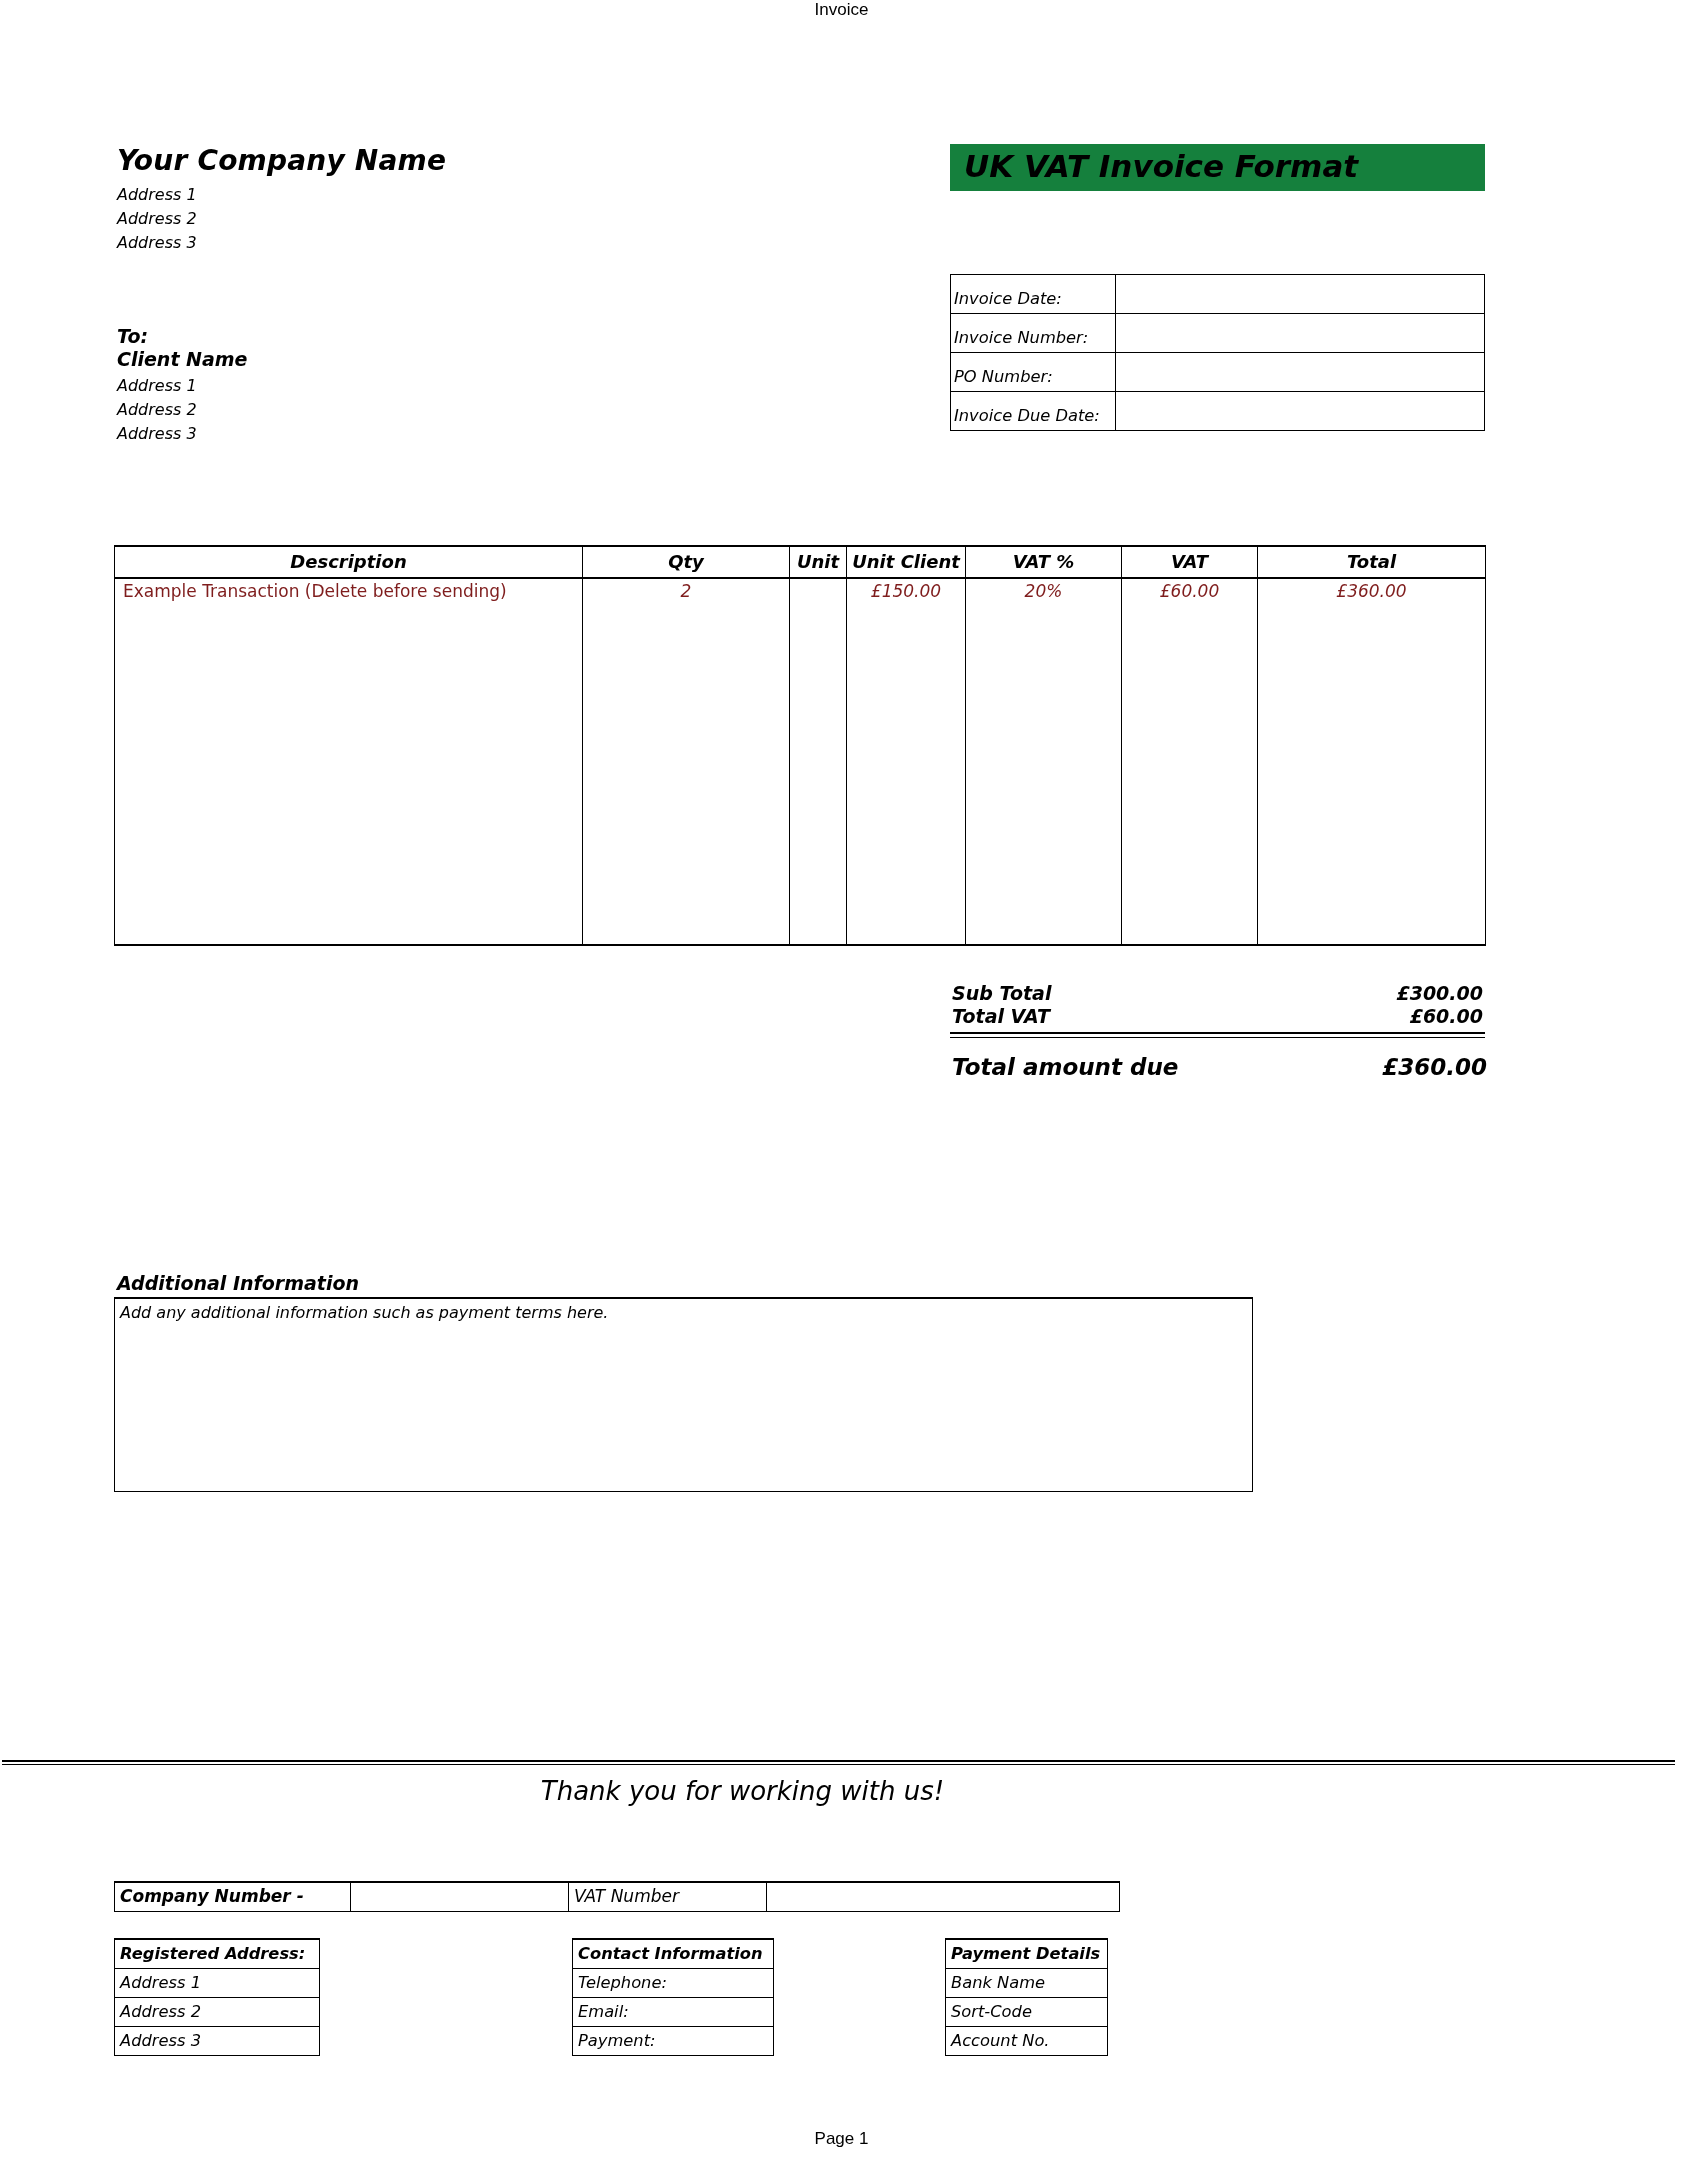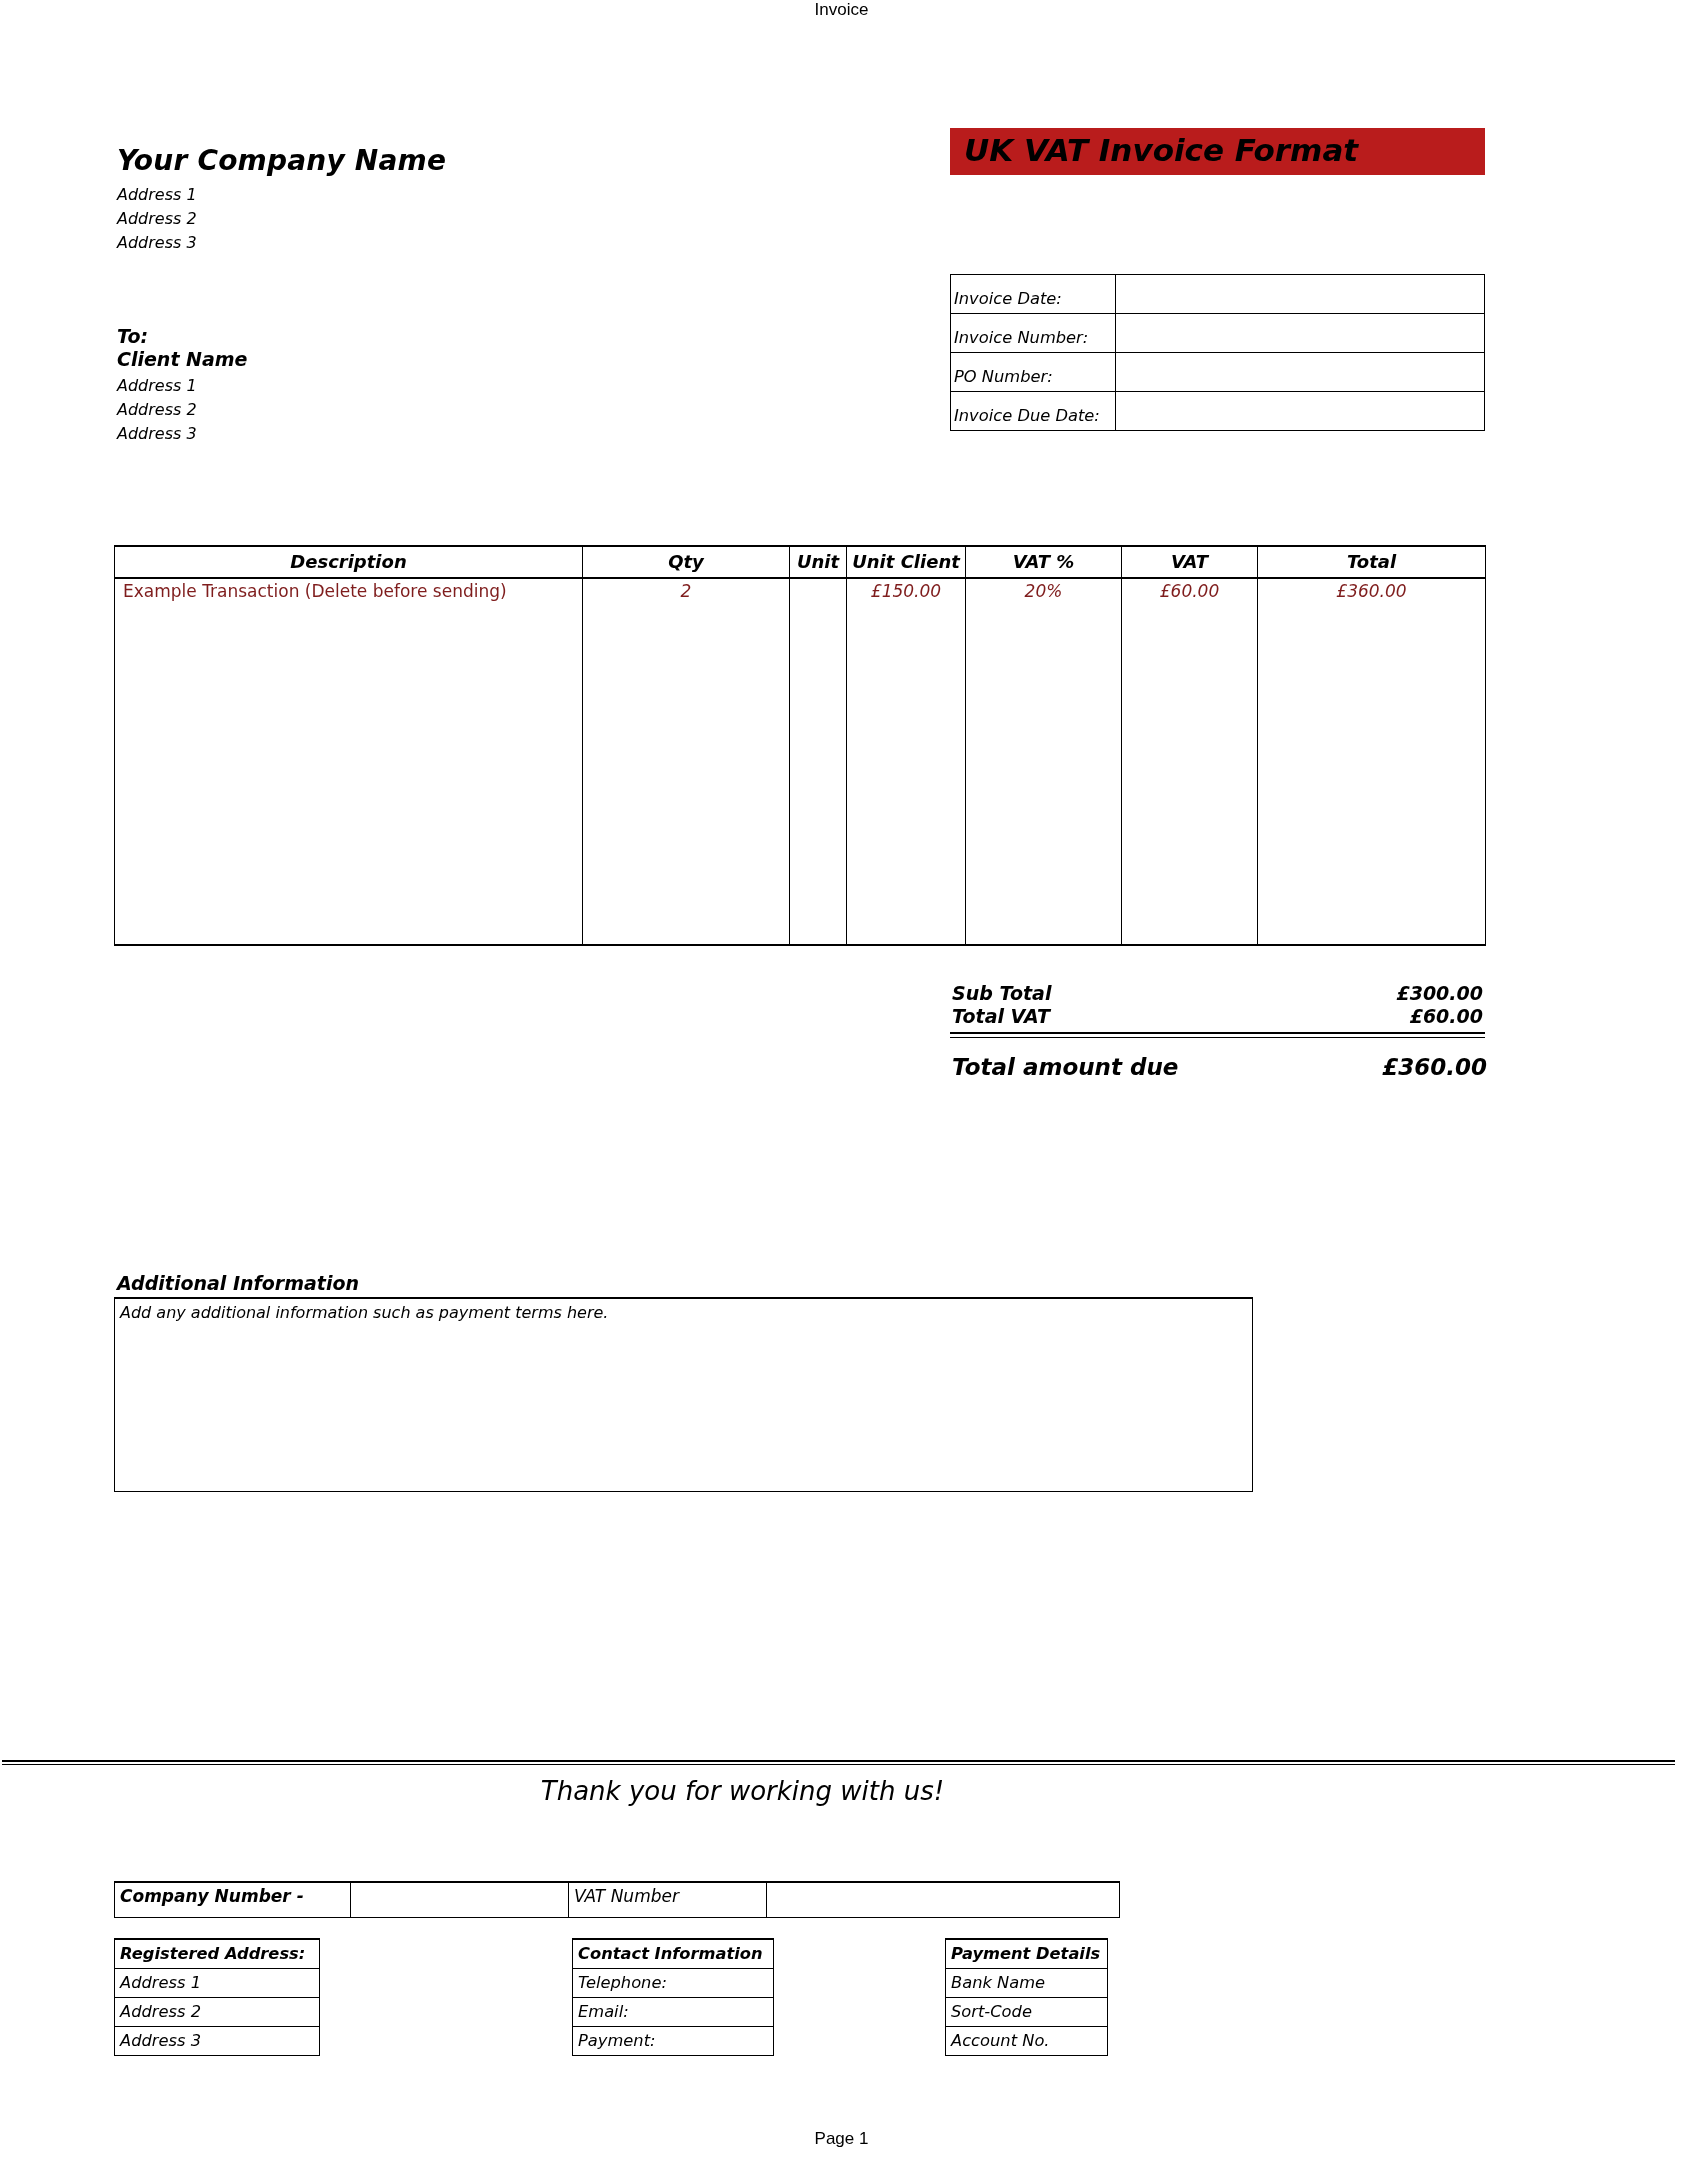--- a/index.html
+++ b/index.html
@@ -60,22 +60,22 @@
     white-space: nowrap;
   }
   .ca1 { top: 185px; }
   .ca2 { top: 209px; }
   .ca3 { top: 233px; }
 
   
   .doc-title {
     position: absolute;
     left: 950px;
-    top: 128px;
-    background: #b91c1c;
+    top: 144px;
+    background: #15803d;
     padding: 4px 14px 7px 14px;
     font-size: 31px;
     font-weight: bold;
     font-style: italic;
     white-space: nowrap;
     box-sizing: border-box;
     width: 535px;
   }
 
   
@@ -265,21 +265,21 @@
     border-collapse: collapse;
     table-layout: fixed;
   }
   .numbers-table td {
     border: 1.4px solid #000;
     border-top-width: 2.2px;
     border-bottom-width: 1.4px;
     height: 26px;
     font-size: 17px;
     font-style: italic;
-    padding: 0 5px 8px 5px;
+    padding: 0 5px 2px 5px;
     line-height: 24px;
     white-space: nowrap;
   }
   .numbers-table td.b { font-weight: bold; }
   .nt-c1 { width: 236px; }
   .nt-c2 { width: 218px; }
   .nt-c3 { width: 198px; }
   .nt-c4 { width: 353px; }
 
   

